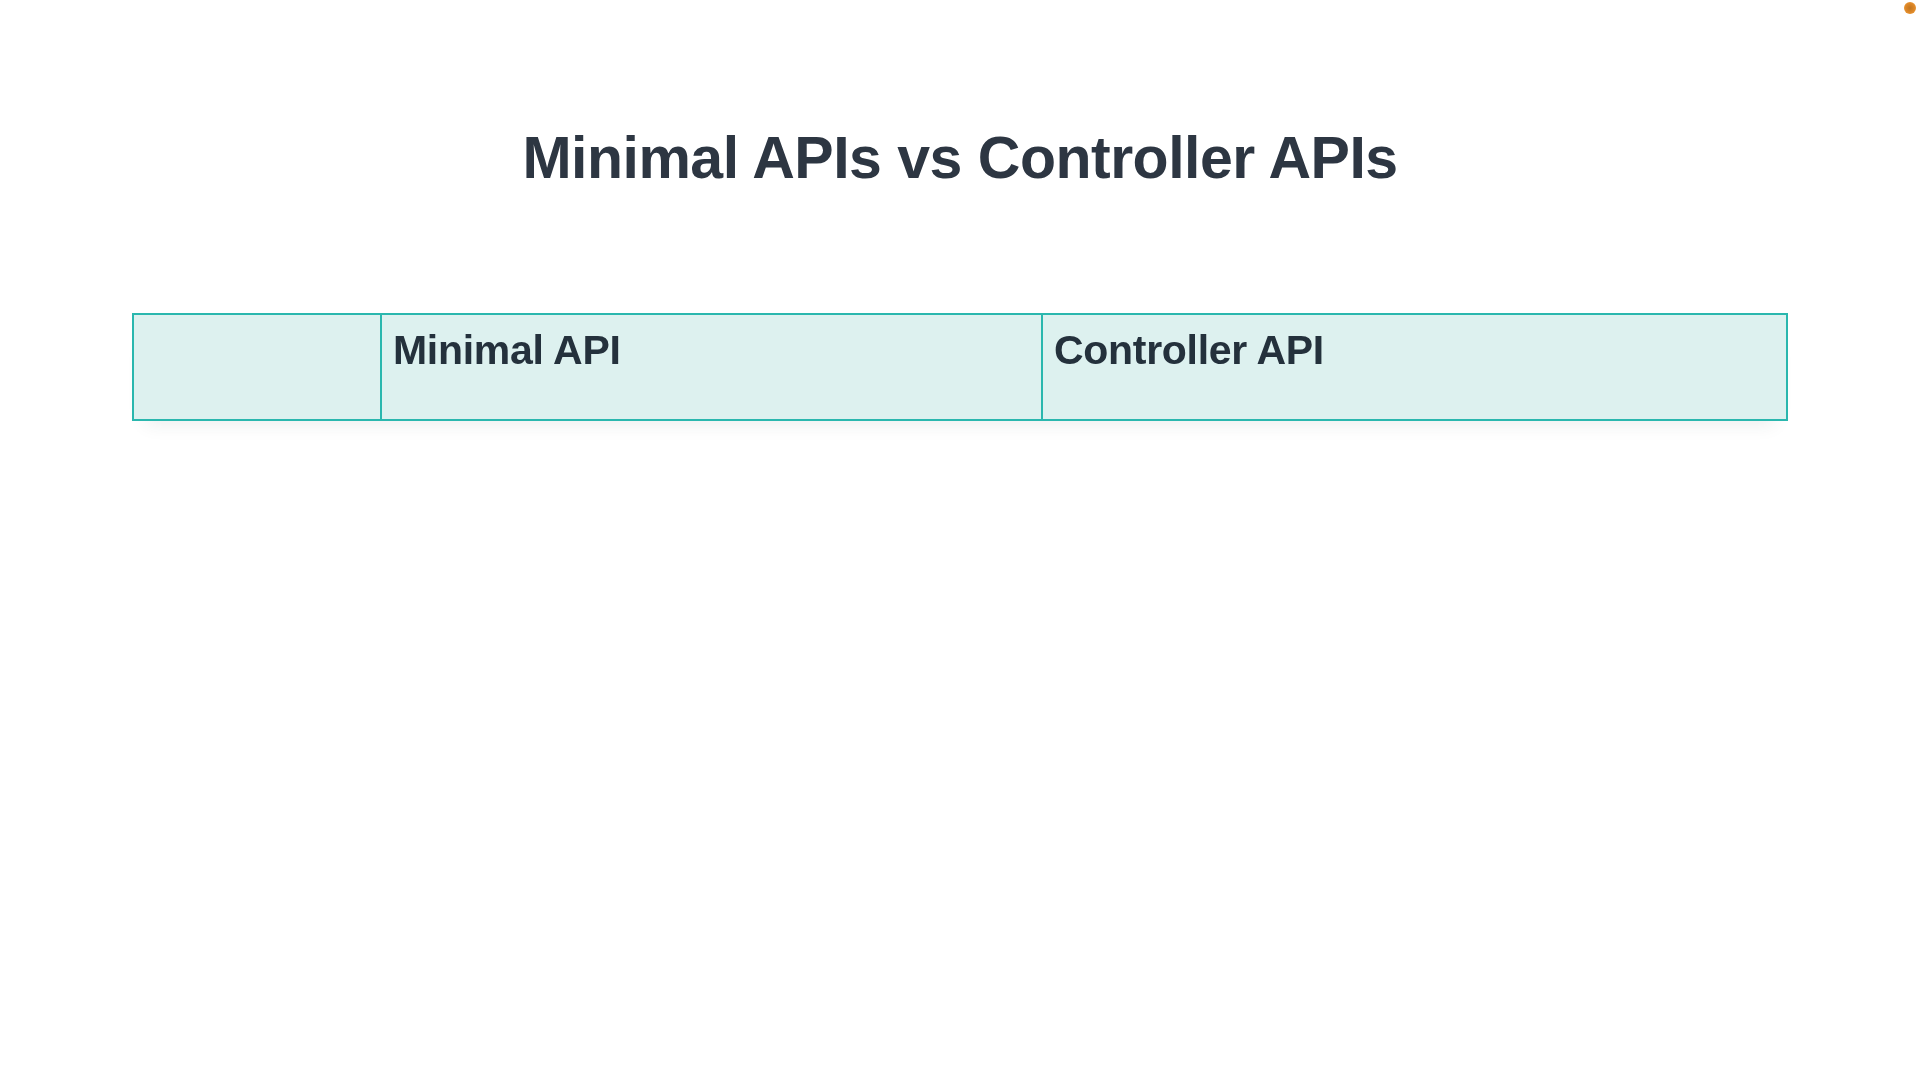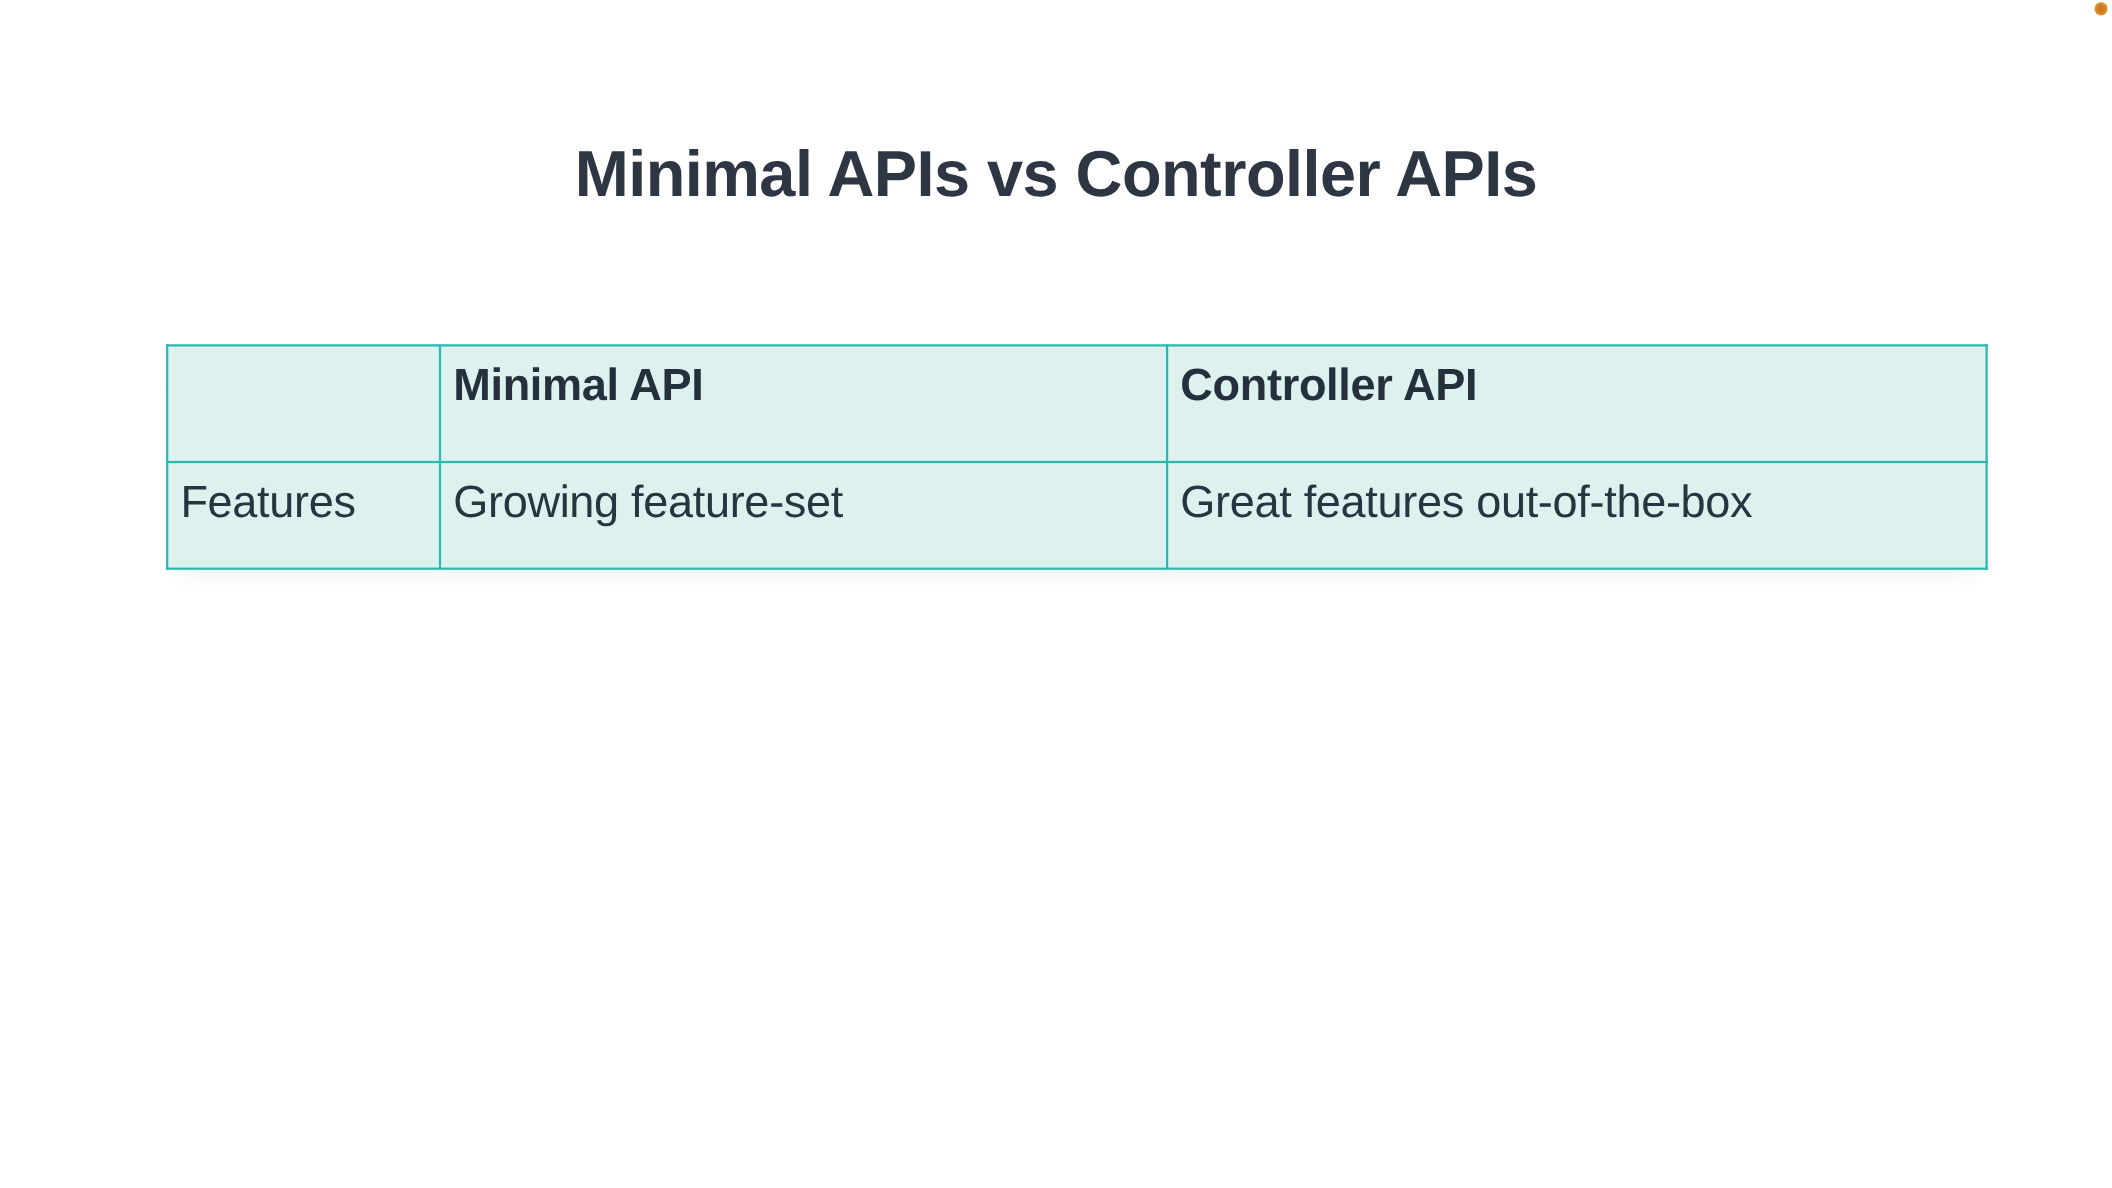--- a/index.html
+++ b/index.html
@@ -33,21 +33,20 @@
   }
   .compare-table {
     position: absolute;
     left: 132px;
     top: 313px;
     width: 1654px;
     border-collapse: collapse;
     table-layout: fixed;
     background: #ddf1ef;
     box-shadow: 0 16px 18px -14px rgba(40, 60, 60, 0.10);
-    margin-left: 19px;
   }
   .compare-table col.c1 { width: 248px; }
   .compare-table col.c2 { width: 661px; }
   .compare-table col.c3 { width: 745px; }
   .compare-table th,
   .compare-table td {
     border: 2px solid #2ab7ae;
     background: #ddf1ef;
     vertical-align: top;
     text-align: left;
@@ -91,23 +90,18 @@
       <col class="c3">
     </colgroup>
     <thead>
       <tr>
         <th></th>
         <th>Minimal API</th>
         <th>Controller API</th>
       </tr>
     </thead>
     <tbody>
-      <tr>
-        <td>Features</td>
-        <td>Growing feature-set</td>
-        <td>Great features out-of-the-box</td>
-      </tr>
     </tbody>
   </table>
 
   <div class="indicator-dot"></div>
 
 </div>
 
 </body></html>

